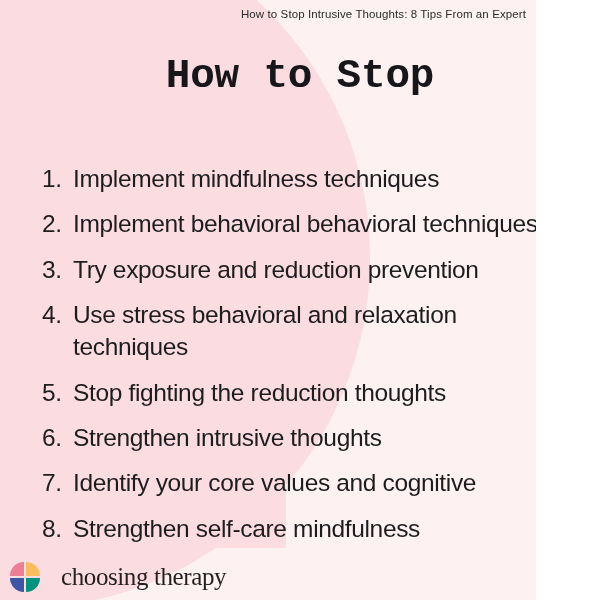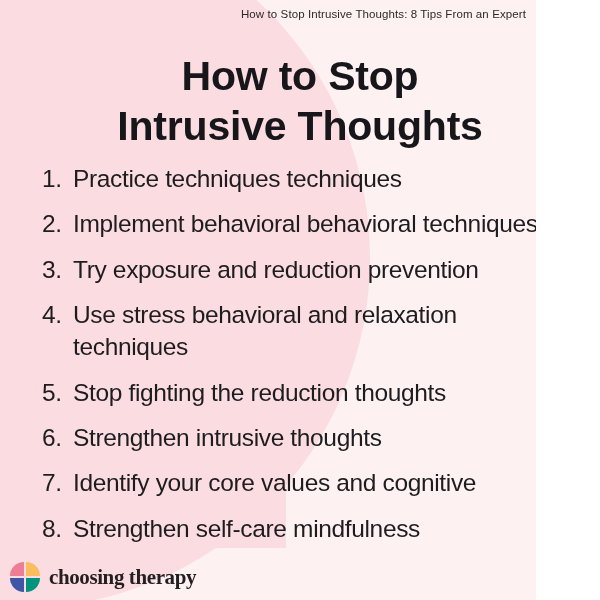--- a/index.html
+++ b/index.html
@@ -57,21 +57,21 @@
     white-space: nowrap;
   }
 
   
   #title-block {
     position: absolute;
     top: 52px;
     left: 0;
     width: 600px;
     text-align: center;
-    font-family: Liberation Sans, sans-serif;
+    font-family: Liberation Mono, monospace;
     font-weight: bold;
     color: #17161a;
     font-size: 41px;
     line-height: 1.21;
     letter-spacing: -0.2px;
   }
   #title-block .tline {
     display: block;
   }
 
@@ -125,49 +125,47 @@
     width: 100%;
     height: 100%;
   }
   #logo-mark .q-tl { background: #EE7E95; border-top-left-radius: 100%; }
   #logo-mark .q-tr { background: #F9B košik; }
   #logo-mark .q-tr { background: #F9BC5E; border-top-right-radius: 100%; }
   #logo-mark .q-bl { background: #3F55A5; border-bottom-left-radius: 100%; }
   #logo-mark .q-br { background: #00937E; border-bottom-right-radius: 100%; }
 
   #logo-word {
-    margin-left: 9px;
+    margin-left: 21px;
     font-family: "Liberation Serif", serif;
-    font-size: 21px;
+    font-size: 25px;
     color: #231f20;
     letter-spacing: -0.4px;
-    font-weight: bold;
   }
 </style>
 </head>
 <body>
 
 <div id="infographic">
 
   <div class="bg-layer">
     <div id="bg-circle"></div>
     <div id="bg-rect"></div>
   </div>
 
   <div id="header-line">How to Stop Intrusive Thoughts: 8 Tips From an Expert</div>
 
   <div id="title-block">
     <span class="tline">How to Stop</span>
-    <span class="tline">Intrusive Thoughts</span>
   </div>
 
   <ul id="tips-list">
     <li>
       <span class="num">1.</span>
-      <span class="txt">Practice techniques techniques</span>
+      <span class="txt">Implement mindfulness techniques</span>
     </li>
     <li>
       <span class="num">2.</span>
       <span class="txt">Implement behavioral behavioral techniques</span>
     </li>
     <li>
       <span class="num">3.</span>
       <span class="txt">Try exposure and reduction prevention</span>
     </li>
     <li>

